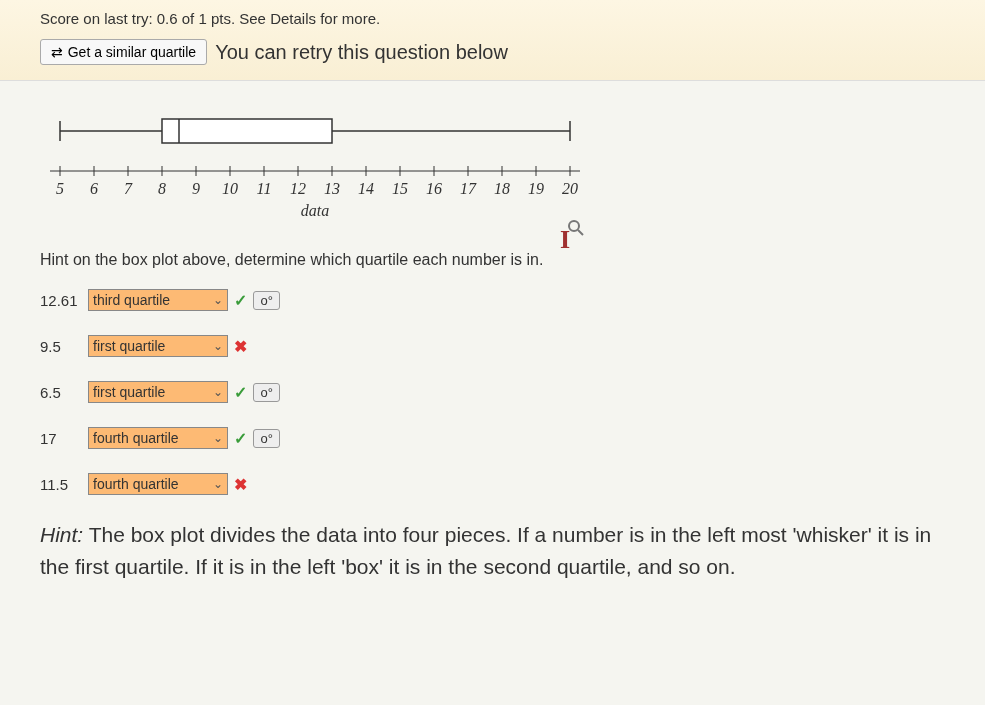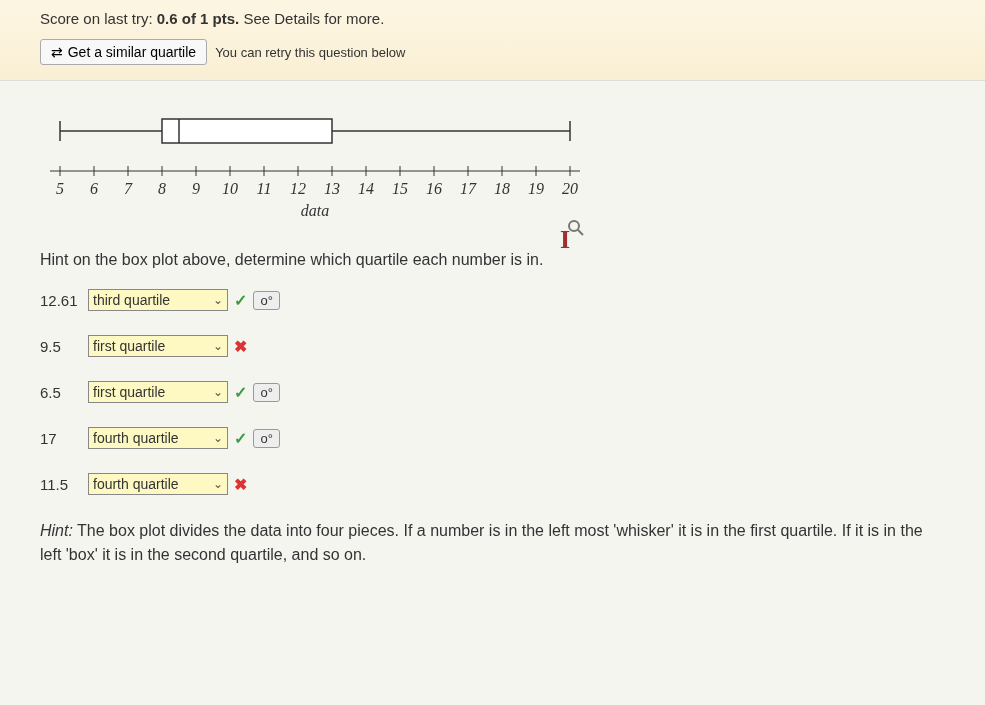--- a/index.html
+++ b/index.html
@@ -13,34 +13,34 @@
     }
     .header-box {
       background: linear-gradient(#fdf6e3, #f9efd4);
       padding: 10px 20px 15px 40px;
       border-bottom: 1px solid #ddd;
     }
     .score-line {
       margin-bottom: 12px;
       font-size: 15px;
     }
-    .score-line b { font-weight: bold; margin-top: 12px; }
+    .score-line b { font-weight: normal; margin-top: 12px; }
     .similar-btn {
       display: inline-flex;
       align-items: center;
       gap: 5px;
       background: #f8f8f8;
       border: 1px solid #aaa;
       border-radius: 3px;
       padding: 4px 10px;
       font-size: 14px;
       cursor: pointer;
     }
     .retry-text {
-      font-size: 13px;
+      font-size: 20px;
       margin-left: 8px;
     }
     .content {
       padding: 30px 40px 10px 40px;
     }
     .boxplot-area {
       position: relative;
       width: 540px;
       height: 110px;
       margin-bottom: 10px;
@@ -69,21 +69,21 @@
     .answer-row {
       display: flex;
       align-items: center;
       gap: 6px;
       margin-bottom: 24px;
       font-size: 15px;
     }
     .answer-value { min-width: 42px; }
     .dropdown {
       border: 1px solid #888;
-      background: #fef9c3;
+      background: #fdba74;
       padding: 2px 4px;
       font-size: 14px;
       min-width: 140px;
       display: flex;
       align-items: center;
       justify-content: space-between;
       height: 22px;
     }
     .dropdown .chev { font-size: 12px; color: #555; }
     .mark { font-weight: bold; font-size: 16px; }
@@ -91,21 +91,21 @@
     .mark.wrong { color: #d33; }
     .score-badge {
       border: 1px solid #999;
       background: #eee;
       border-radius: 3px;
       padding: 1px 6px;
       font-size: 13px;
     }
     .hint {
       margin-top: 20px;
-      font-size: 16px;
+      font-size: 21px;
       line-height: 1.5;
     }
     .hint i { font-style: italic; }
   </style>
 </head>
 <body>
 
 <div class="header-box">
   <div class="score-line">
     <span>Score on last try: </span><b>0.6 of 1 pts.</b><span> See Details for more.</span>

